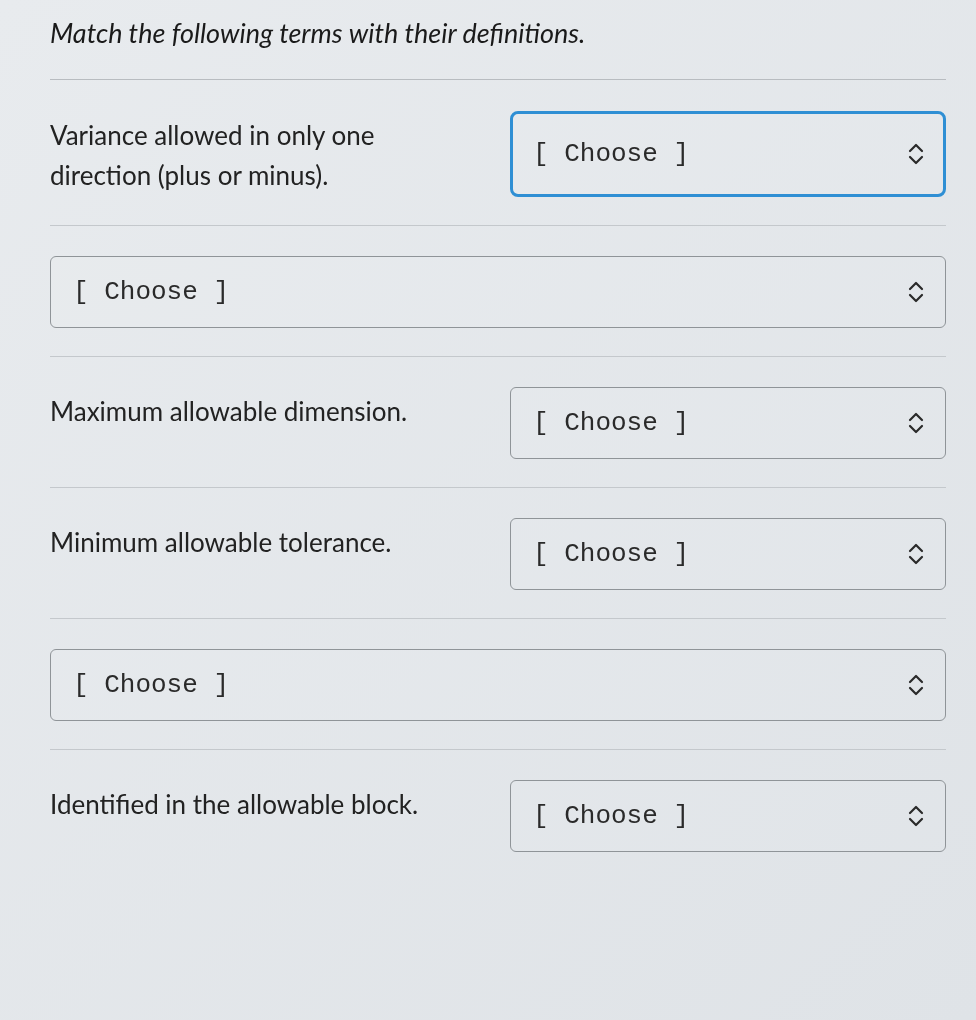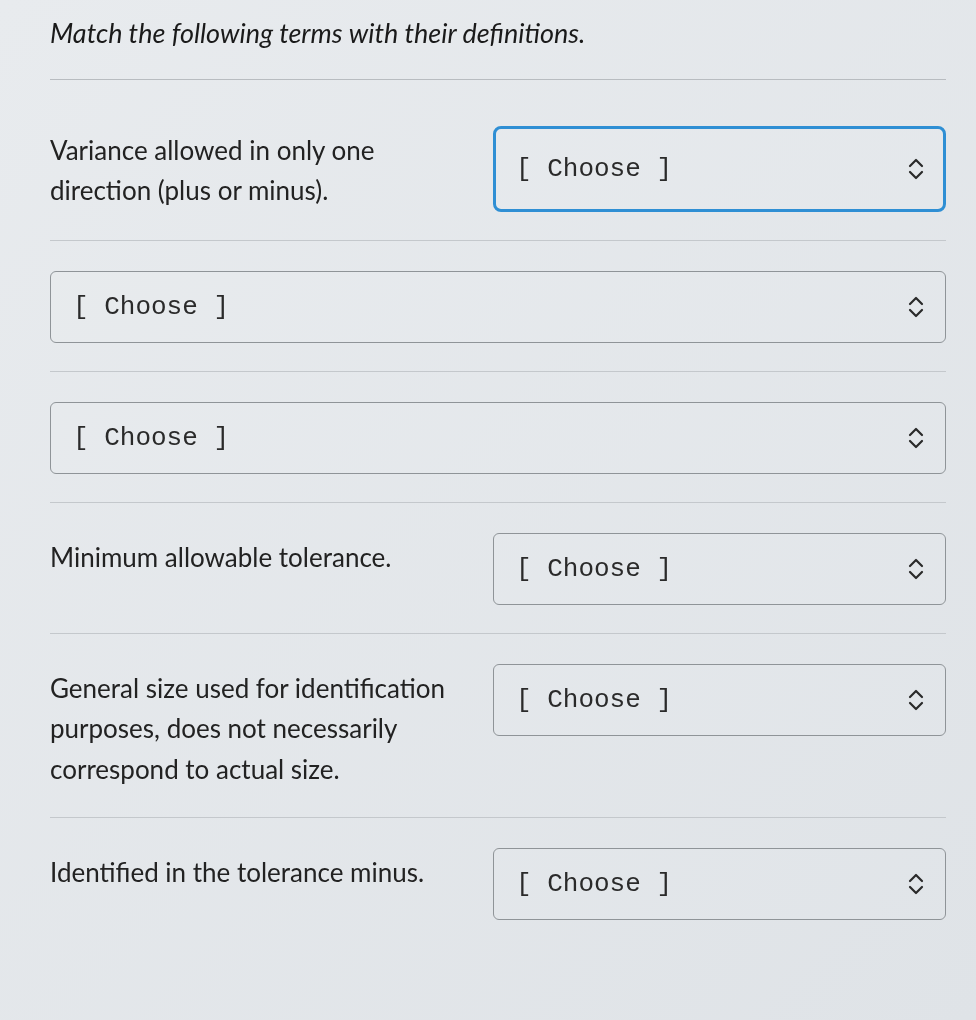--- a/index.html
+++ b/index.html
@@ -14,28 +14,28 @@
     height: 1020px;
     padding: 10px 30px 20px 50px;
     color: #2d2d2d;
   }
   .instruction {
     font-style: italic;
     font-size: 27px;
     color: #1a1a1a;
     padding: 6px 0 30px 0;
     border-bottom: 1px solid #b8bcc0;
-    margin-bottom: 16px;
+    margin-bottom: 1px;
   }
   .row {
     display: flex;
     align-items: flex-start;
     padding: 30px 0 28px 0;
     border-bottom: 1px solid #c4c8cc;
-    gap: 13px;
+    gap: 30px;
   }
   .row-term {
     flex: 0 0 430px;
     font-size: 26px;
     color: #222;
     line-height: 1.55;
     padding-top: 4px;
   }
   .select-wrap {
     flex: 1;
@@ -110,20 +110,21 @@
         </div>
         <span class="updown-icon">
           <svg viewBox="0 0 16 22" xmlns="http://www.w3.org/2000/svg">
   <path d="M 2 8 L 8 2 L 14 8" fill="none" stroke="#2a2a2a" stroke-width="2.2" stroke-linecap="round" stroke-linejoin="round"></path>
   <path d="M 2 14 L 8 20 L 14 14" fill="none" stroke="#2a2a2a" stroke-width="2.2" stroke-linecap="round" stroke-linejoin="round"></path>
 </svg>
         </span>
       </div>
     </div>
     <div class="row">
+      <div class="row-term">Maximum allowable dimension.</div>
       <div class="select-wrap">
         <div class="select">
           <span class="placeholder">[ Choose ]</span>
         </div>
         <span class="updown-icon">
           <svg viewBox="0 0 16 22" xmlns="http://www.w3.org/2000/svg">
   <path d="M 2 8 L 8 2 L 14 8" fill="none" stroke="#2a2a2a" stroke-width="2.2" stroke-linecap="round" stroke-linejoin="round"></path>
   <path d="M 2 14 L 8 20 L 14 14" fill="none" stroke="#2a2a2a" stroke-width="2.2" stroke-linecap="round" stroke-linejoin="round"></path>
 </svg>
         </span>
@@ -137,35 +138,34 @@
         </div>
         <span class="updown-icon">
           <svg viewBox="0 0 16 22" xmlns="http://www.w3.org/2000/svg">
   <path d="M 2 8 L 8 2 L 14 8" fill="none" stroke="#2a2a2a" stroke-width="2.2" stroke-linecap="round" stroke-linejoin="round"></path>
   <path d="M 2 14 L 8 20 L 14 14" fill="none" stroke="#2a2a2a" stroke-width="2.2" stroke-linecap="round" stroke-linejoin="round"></path>
 </svg>
         </span>
       </div>
     </div>
     <div class="row">
-      <div class="row-term">General size used for identification purposes, does not necessarily correspond to actual size.</div>
       <div class="select-wrap">
         <div class="select">
           <span class="placeholder">[ Choose ]</span>
         </div>
         <span class="updown-icon">
           <svg viewBox="0 0 16 22" xmlns="http://www.w3.org/2000/svg">
   <path d="M 2 8 L 8 2 L 14 8" fill="none" stroke="#2a2a2a" stroke-width="2.2" stroke-linecap="round" stroke-linejoin="round"></path>
   <path d="M 2 14 L 8 20 L 14 14" fill="none" stroke="#2a2a2a" stroke-width="2.2" stroke-linecap="round" stroke-linejoin="round"></path>
 </svg>
         </span>
       </div>
     </div>
     <div class="row last-row">
-      <div class="row-term">Identified in the tolerance minus.</div>
+      <div class="row-term">Identified in the allowable block.</div>
       <div class="select-wrap">
         <div class="select">
           <span class="placeholder">[ Choose ]</span>
         </div>
         <span class="updown-icon">
           <svg viewBox="0 0 16 22" xmlns="http://www.w3.org/2000/svg">
   <path d="M 2 8 L 8 2 L 14 8" fill="none" stroke="#2a2a2a" stroke-width="2.2" stroke-linecap="round" stroke-linejoin="round"></path>
   <path d="M 2 14 L 8 20 L 14 14" fill="none" stroke="#2a2a2a" stroke-width="2.2" stroke-linecap="round" stroke-linejoin="round"></path>
 </svg>
         </span>

